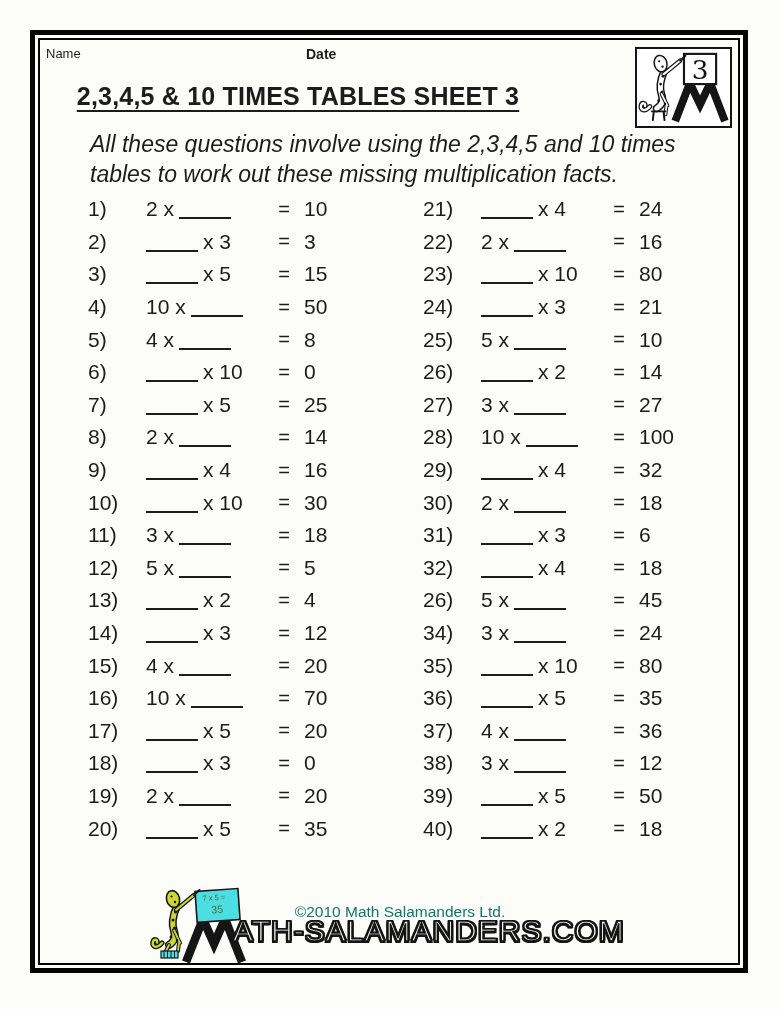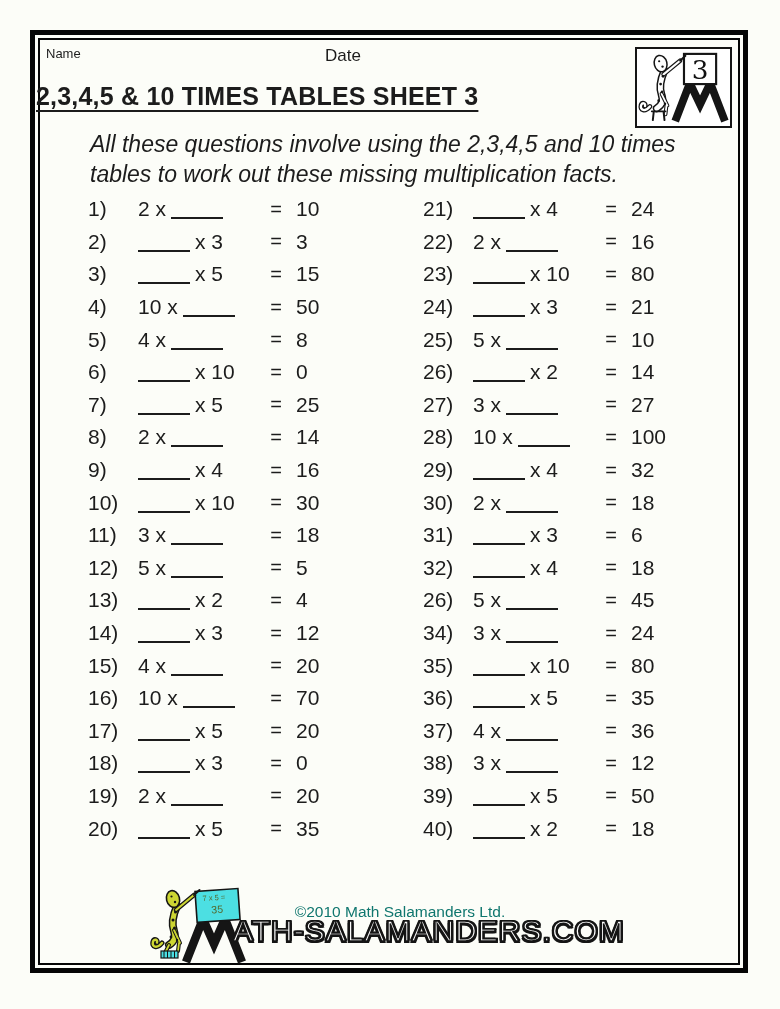--- a/index.html
+++ b/index.html
@@ -14,33 +14,33 @@
   body{
     width:780px;height:1009px;position:relative;overflow:hidden;
     background:var(--page-bg);color:var(--text);
     font-family:"Liberation Sans",sans-serif;
   }
   .frame{position:absolute;left:30px;top:30px;width:718px;height:943px;
     border:5px solid var(--border);padding:3px;background:var(--page-bg);}
   .frame-inner{width:100%;height:100%;border:2px solid var(--border);}
   .abs{position:absolute;}
   .name-label{left:46px;top:46px;font-size:13px;}
-  .date-label{left:325px;top:46px;font-size:17px;}
+  .date-label{left:306px;top:46px;font-size:14px;font-weight:bold;}
   .logo-box{left:635px;top:47px;width:97px;height:81px;background:#ffffff;
     border:2px solid #151515;display:flex;align-items:center;justify-content:center;}
-  .title{left:0;top:82px;width:560px;text-align:left;
+  .title{left:0;top:82px;width:560px;text-align:center;
     font-size:25px;font-weight:600;letter-spacing:0.2px;
     text-decoration:underline;text-decoration-thickness:2px;text-underline-offset:5px;padding-left:36px;}
   .instructions{left:90px;top:130px;width:648px;font-size:23px;line-height:29.5px;font-style:italic;}
   .q-col{position:absolute;top:193px;}
   .q-col-left{left:88px;}
   .q-col-right{left:423px;}
   .q-row{display:flex;height:32.6px;align-items:center;font-size:21px;white-space:nowrap;}
   .q-num{width:42px;}
-  .q-expr{width:124px;margin-left:8px;}
+  .q-expr{width:124px;margin-left:16px;}
   .q-blank{display:inline-block;width:52px;height:14px;margin:0 5px;
     border-bottom:2px solid var(--text);vertical-align:-3px;}
   .q-expr .q-blank:first-child{margin-left:0;}
   .q-eq{width:28px;text-align:center;font-size:20px;}
   .q-ans{margin-left:6px;}
   .footer-logo{left:150px;top:885px;width:112px;height:80px;}
   .copyright{left:250px;top:903px;width:300px;text-align:center;font-size:15.5px;color:#0f766e;}
   .site-text{left:233px;top:914px;font-size:30px;font-weight:normal;letter-spacing:1px;
     color:#ffffff;-webkit-text-stroke:1.6px #151515;
     text-shadow:-1.5px -1.5px 0 #151515,1.5px -1.5px 0 #151515,-1.5px 1.5px 0 #151515,

